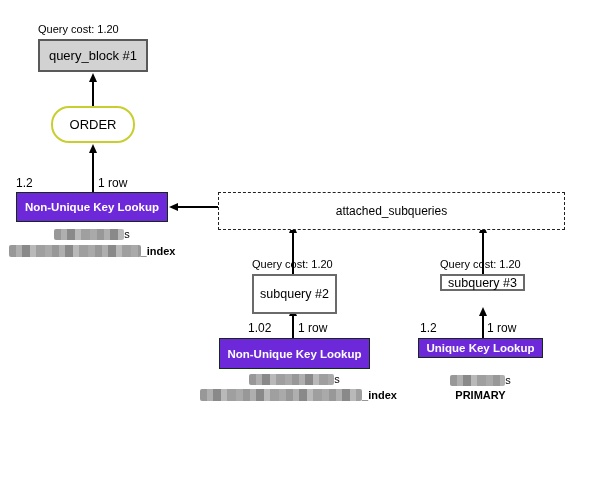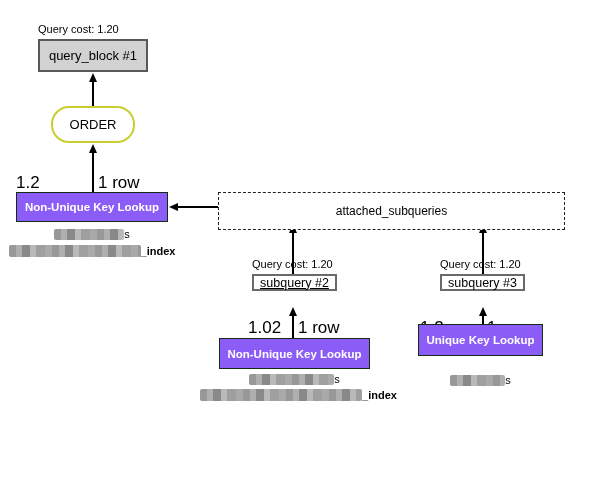--- a/index.html
+++ b/index.html
@@ -5,21 +5,21 @@
   html,body{margin:0;padding:0;background:#fff;}
   #stage{
     position:relative;
     width:600px;height:483px;
     background:#ffffff;
     font-family:"Liberation Sans","DejaVu Sans",sans-serif;
     color:#000;
     overflow:hidden;
   }
   .abs{position:absolute;box-sizing:border-box;}
-  .small-label{font-size:17px;line-height:12px;white-space:nowrap;}
+  .small-label{font-size:12px;line-height:12px;white-space:nowrap;}
   .cost-label{font-size:11px;line-height:12px;white-space:nowrap;}
   .node{
     display:flex;align-items:center;justify-content:center;
     text-align:left;white-space:nowrap;
   }
   .query-block{
     background:#d2d2d2;
     border:2px solid #595959;
     font-size:13px;
   }
@@ -28,21 +28,21 @@
     border:2.5px solid #c9ce2f;
     border-radius:18px;
     font-size:13px;
   }
   .subquery-node{
     background:#ffffff;
     border:2px solid #6a6a6a;
     font-size:12.5px;
   }
   .green-node{
-    background:#8b5cf6;
+    background:#6d28d9;
     border:1px solid #142b14;
     color:#ffffff;
     font-weight:bold;
     font-size:11.5px;
   }
   .dashed-node{
     background:#ffffff;
     border:1px dashed #222222;
     font-size:12px;
   }
@@ -117,38 +117,41 @@
     <span class="suffix">s</span>
   </div>
   <div class="abs caption-row front" style="left:2px;top:245px;width:180px;">
     <span class="redact" style="width:132px;height:12px;"></span>
     <span class="suffix-bold">_index</span>
   </div>
 
   <div class="abs node dashed-node front" style="left:218px;top:192px;width:347px;height:38px;">attached_subqueries</div>
 
   <div class="abs cost-label front" style="left:252px;top:258px;">Query cost: 1.20</div>
-  <div class="abs node subquery-node front" style="left:252px;top:274px;width:85px;height:17px;text-decoration:underline;">subquery #2</div>
+  <div class="abs node subquery-node front" style="left:252px;top:274px;width:85px;height:40px;">subquery #2</div>
 
   <div class="abs cost-label front" style="left:440px;top:258px;">Query cost: 1.20</div>
   <div class="abs node subquery-node front" style="left:440px;top:274px;width:85px;height:17px;">subquery #3</div>
 
   <div class="abs small-label front" style="left:220px;top:322px;margin-left:28px;">1.02</div>
   <div class="abs small-label front" style="left:298px;top:322px;">1 row</div>
   <div class="abs node green-node front" style="left:219px;top:338px;width:151px;height:31px;">Non-Unique Key Lookup</div>
   <div class="abs caption-row front" style="left:219px;top:373px;width:151px;">
     <span class="redact" style="width:85px;"></span>
     <span class="suffix">s</span>
   </div>
   <div class="abs caption-row front" style="left:196px;top:389px;width:205px;">
     <span class="redact" style="width:162px;height:12px;"></span>
     <span class="suffix-bold">_index</span>
   </div>
 
   <div class="abs small-label front" style="left:420px;top:322px;">1.2</div>
   <div class="abs small-label front" style="left:487px;top:322px;">1 row</div>
-  <div class="abs node green-node front" style="left:418px;top:324px;width:125px;height:32px;">Unique Key Lookup</div>
+  <div class="abs node green-node front" style="left:418px;top:338px;width:125px;height:20px;">Unique Key Lookup</div>
   <div class="abs caption-row front" style="left:418px;top:374px;width:125px;">
     <span class="redact" style="width:55px;"></span>
     <span class="suffix">s</span>
+  </div>
+  <div class="abs caption-row front" style="left:418px;top:389px;width:125px;">
+    <span class="suffix-bold">PRIMARY</span>
   </div>
 
 </div>
 
 </body></html>

